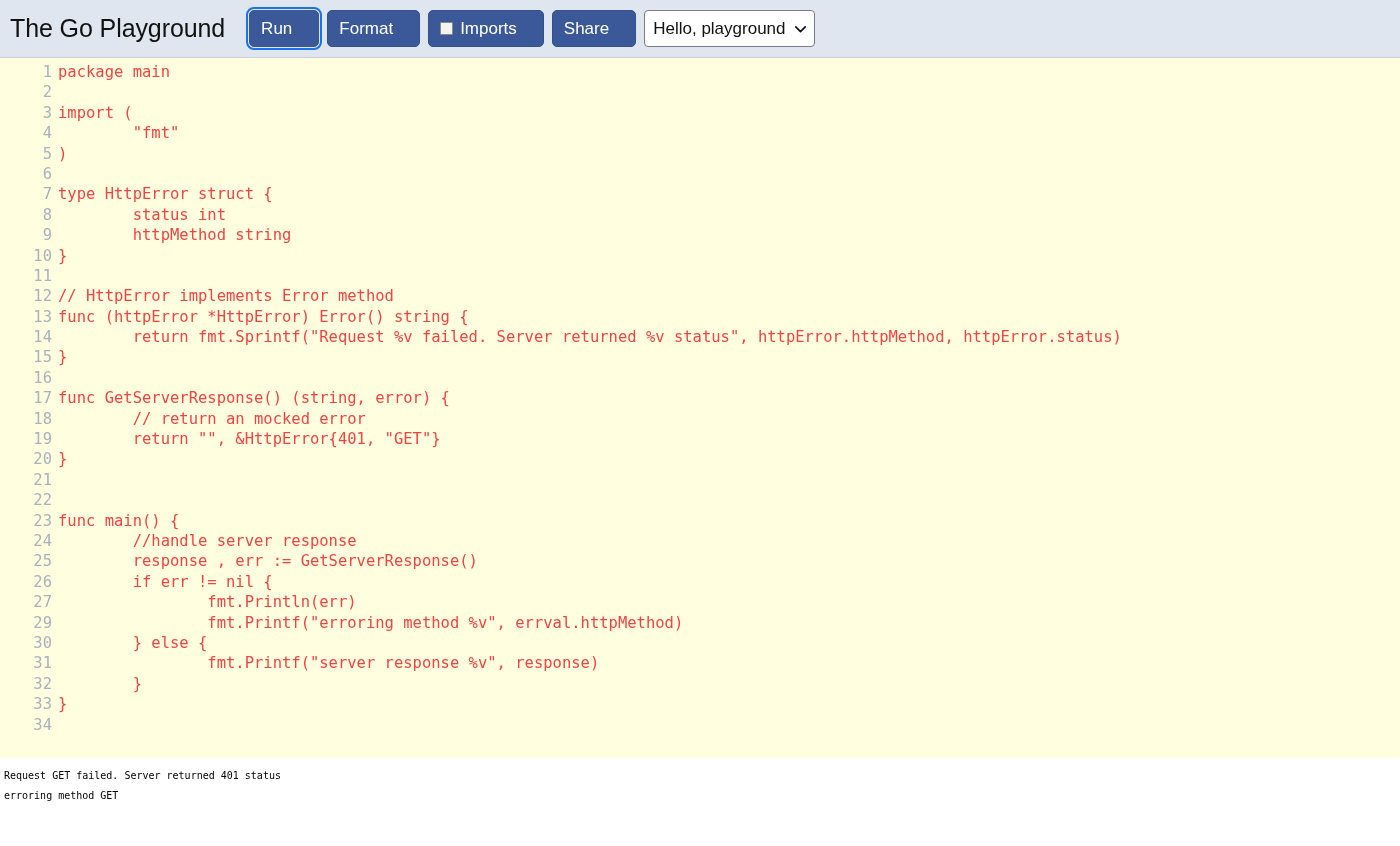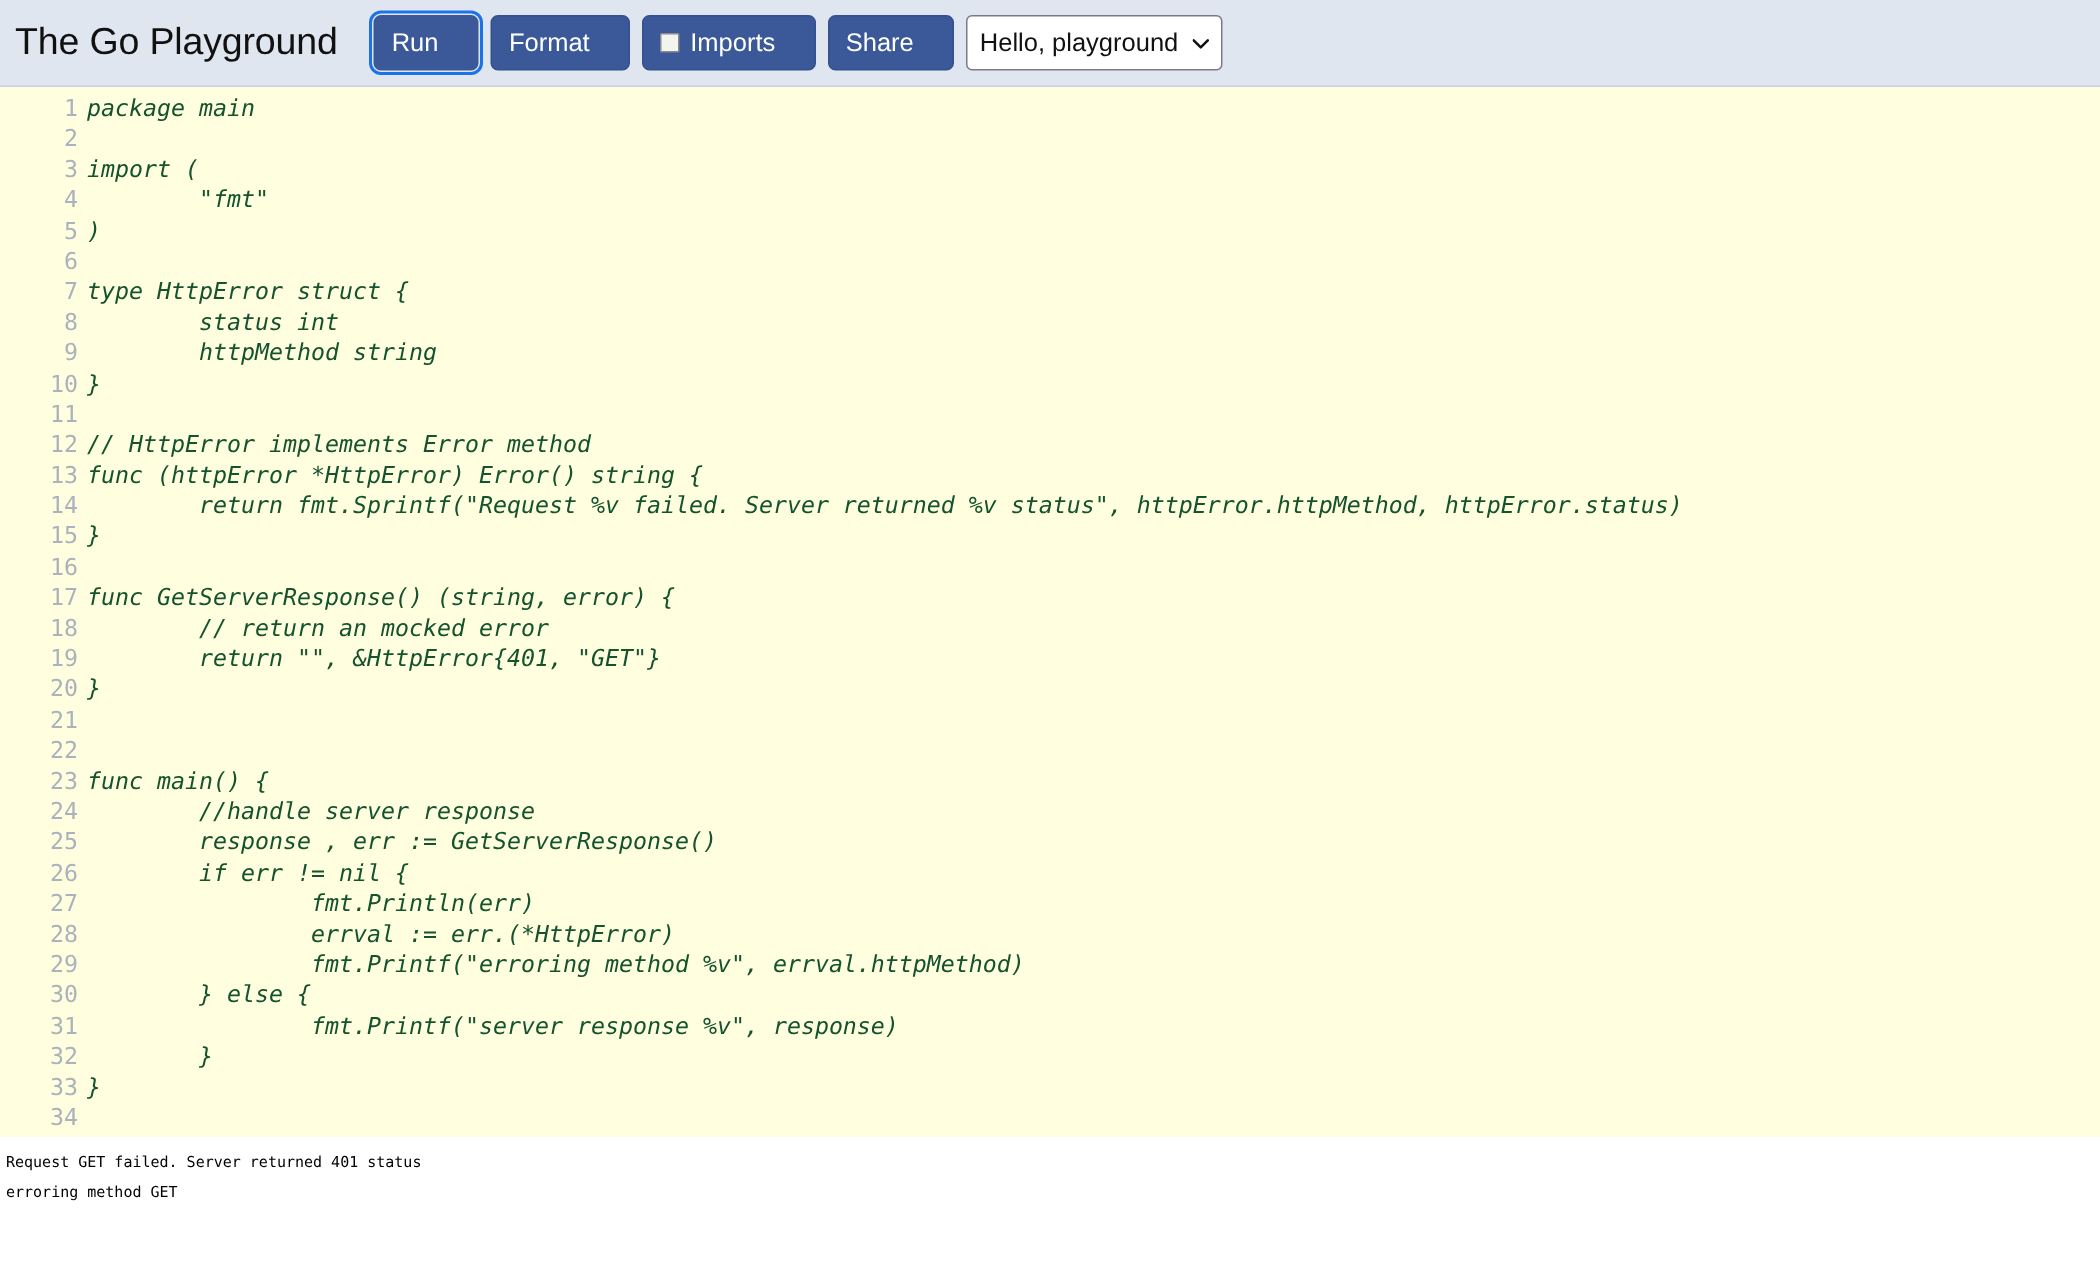--- a/index.html
+++ b/index.html
@@ -130,24 +130,23 @@
   .ln {
     width: 58px;
     min-width: 58px;
     text-align: right;
     color: #a9b2bd;
     padding-right: 6px;
     box-sizing: border-box;
     user-select: none;
   }
   .lc {
-    color: #14532d;
+    color: #ef4444;
     white-space: pre;
     flex: 1 1 auto;
-    font-style: italic;
   }
 
   
   .output {
     flex: 1 1 auto;
     background: #ffffff;
     padding: 8px 10px 0 4px;
     box-sizing: border-box;
     font-family: "DejaVu Sans Mono", "Liberation Mono", monospace;
     font-size: 10px;
@@ -216,21 +215,20 @@
         <div class="line"><span class="ln">18</span><span class="lc">        // return an mocked error</span></div>
         <div class="line"><span class="ln">19</span><span class="lc">        return "", &amp;HttpError{401, "GET"}</span></div>
         <div class="line"><span class="ln">20</span><span class="lc">}</span></div>
         <div class="line"><span class="ln">21</span><span class="lc"></span></div>
         <div class="line"><span class="ln">22</span><span class="lc"></span></div>
         <div class="line"><span class="ln">23</span><span class="lc">func main() {</span></div>
         <div class="line"><span class="ln">24</span><span class="lc">        //handle server response</span></div>
         <div class="line"><span class="ln">25</span><span class="lc">        response , err := GetServerResponse()</span></div>
         <div class="line"><span class="ln">26</span><span class="lc">        if err != nil {</span></div>
         <div class="line"><span class="ln">27</span><span class="lc">                fmt.Println(err)</span></div>
-        <div class="line"><span class="ln">28</span><span class="lc">                errval := err.(*HttpError)</span></div>
         <div class="line"><span class="ln">29</span><span class="lc">                fmt.Printf("erroring method %v", errval.httpMethod)</span></div>
         <div class="line"><span class="ln">30</span><span class="lc">        } else {</span></div>
         <div class="line"><span class="ln">31</span><span class="lc">                fmt.Printf("server response %v", response)</span></div>
         <div class="line"><span class="ln">32</span><span class="lc">        }</span></div>
         <div class="line"><span class="ln">33</span><span class="lc">}</span></div>
         <div class="line"><span class="ln">34</span><span class="lc"></span></div>
       </div>
   </div>
 
   <div class="output" id="output-panel">

